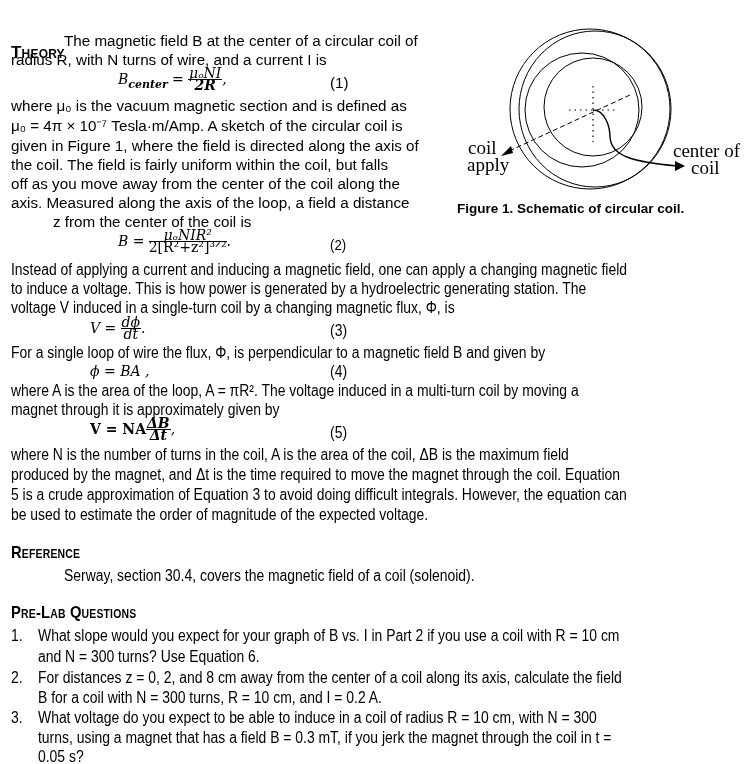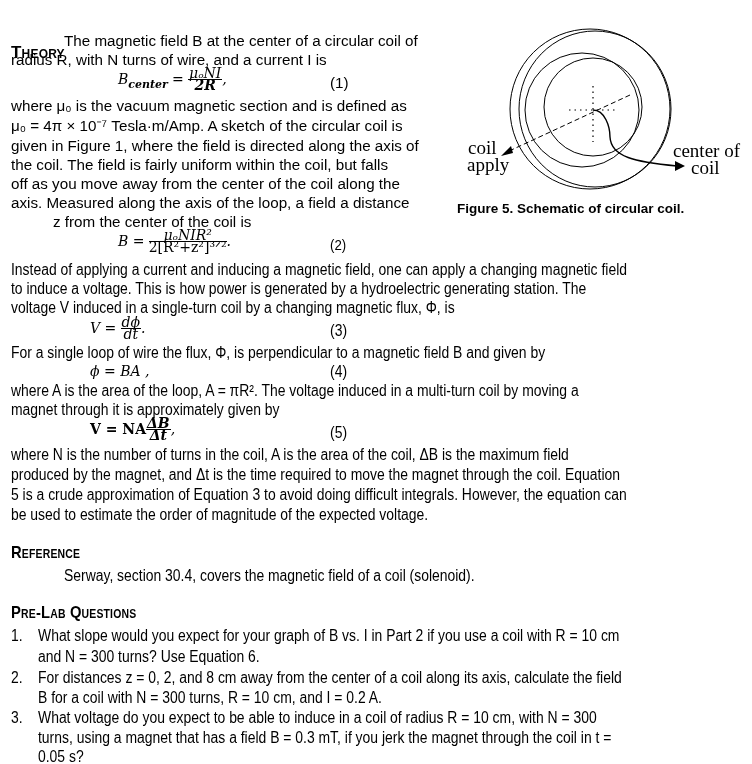--- a/index.html
+++ b/index.html
@@ -56,21 +56,21 @@
     <polygon points="46,134 56,124 58,131" fill="#000"></polygon>
 
     <path d="M138,88 C150,88 155,105 155,115 C156,135 180,140 222,144" fill="none" stroke="#000" stroke-width="1.4"></path>
     <polygon points="230,144 220,139 220,149" fill="#000"></polygon>
   </svg>
   <div class="abs figlabel" style="left:13px; top:118px;">coil</div>
   <div class="abs figlabel" style="left:12px; top:135px;">apply</div>
   <div class="abs figlabel" style="left:218px; top:121px;">center of</div>
   <div class="abs figlabel" style="left:236px; top:138px;">coil</div>
 </div>
-<div class="abs caption" style="left:457px; top:200px;">Figure 5. Schematic of circular coil.</div>
+<div class="abs caption" style="left:457px; top:200px;">Figure 1. Schematic of circular coil.</div>
 
 <div class="abs" style="left:118px; top:230px;">
   <span class="m">B =</span>
   <span class="frac"><span class="num">μₒNIR²</span><span class="den" style="font-style:normal;">2[R²+z²]³ᐟ²</span></span><span class="m">.</span>
 </div>
 <div class="abs narrow" style="left:330px; top:236px;">(2)</div>
 
 <div class="abs narrow" style="left:11px; top:261px; font-size:16px;">Instead of applying a current and inducing a magnetic field, one can apply a changing magnetic field</div>
 <div class="abs narrow" style="left:11px; top:280px; font-size:16px;">to induce a voltage.  This is how power is generated by a hydroelectric generating station.  The</div>
 <div class="abs narrow" style="left:11px; top:299px; font-size:16px;">voltage V induced in a single-turn coil by a changing magnetic flux, Φ, is</div>

